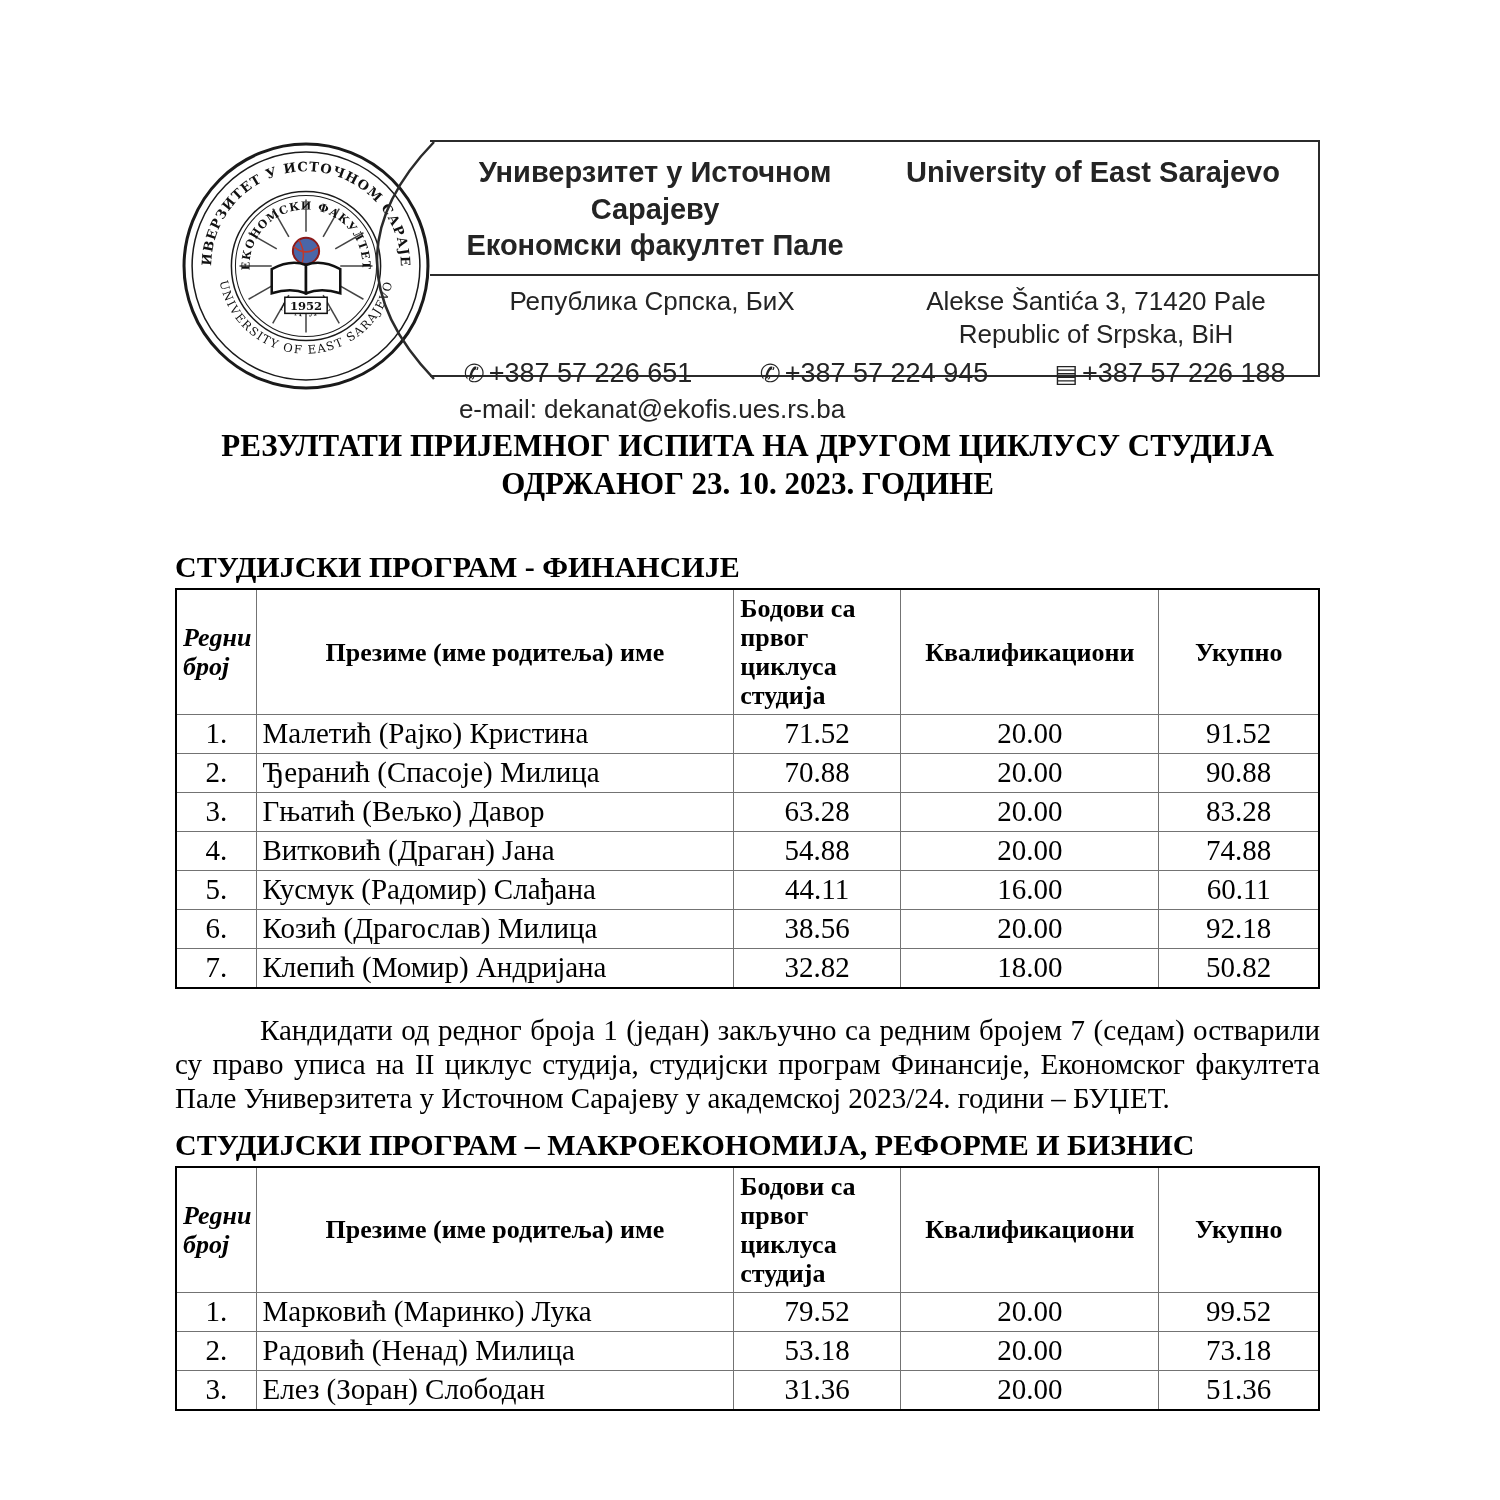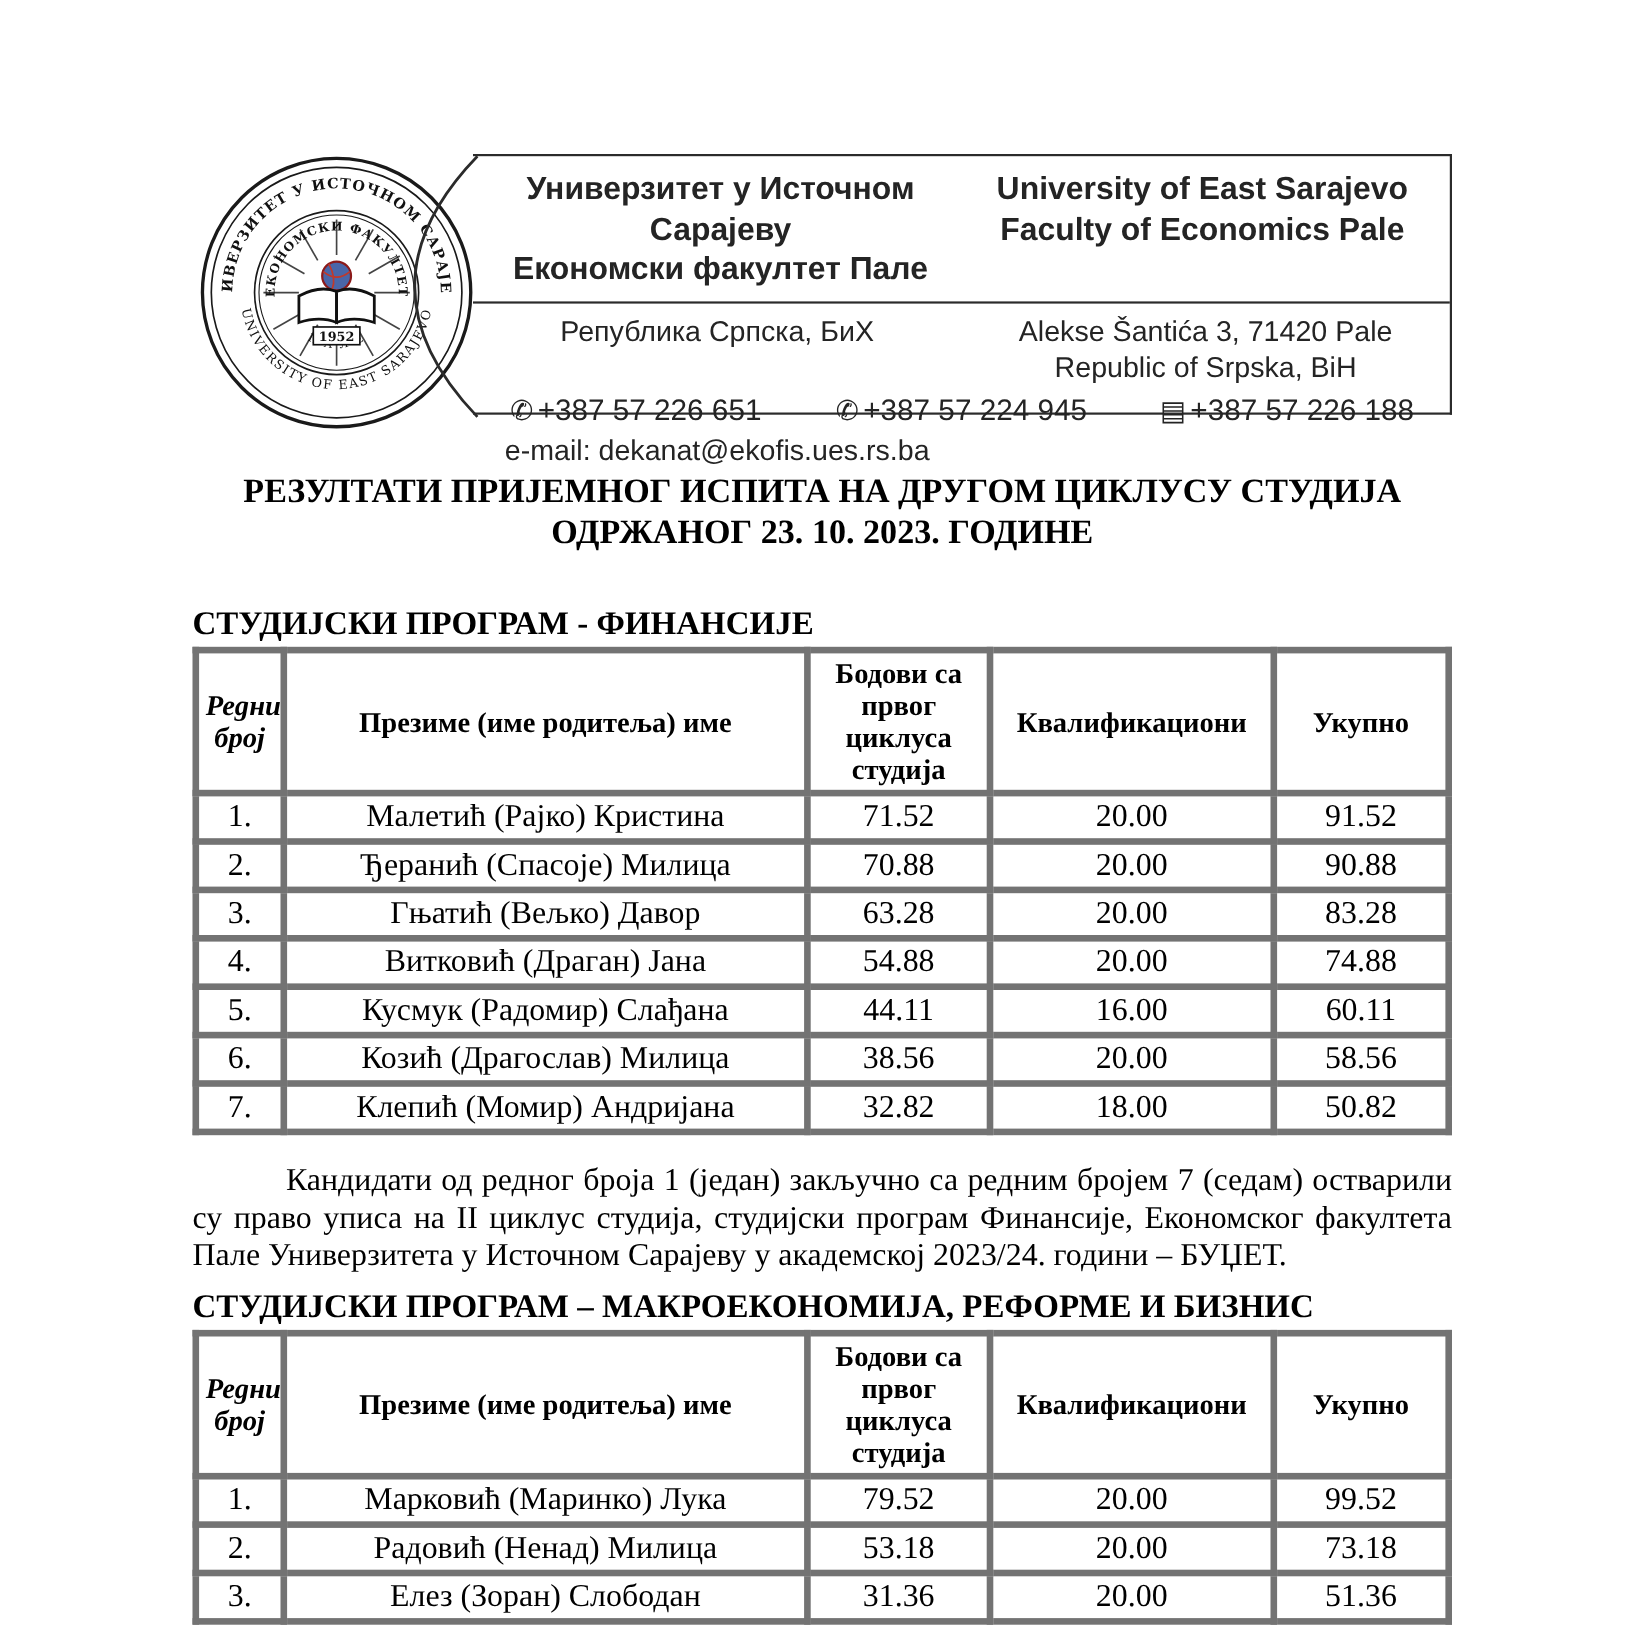--- a/index.html
+++ b/index.html
@@ -47,21 +47,21 @@
 
   table.results {
     width:100%; border-collapse:collapse; table-layout:fixed;
     margin-top:3px; border:2px solid #000;
   }
   table.results col.w0 { width:7%; }
   table.results col.w1 { width:41.8%; }
   table.results col.w2 { width:14.6%; }
   table.results col.w3 { width:22.6%; }
   table.results col.w4 { width:14%; }
-  table.results th, table.results td { border:6px solid #737373;text-align:center; }
+  table.results th, table.results td { border:1px solid #737373; }
   table.results th {
     font-weight:bold; font-size:26px; line-height:1.12;
     vertical-align:middle; padding:4px 6px;
   }
   th.h0 { text-align:left; padding-left:5px;font-style:italic; }
   th.h1 { text-align:center; }
   th.h2 { text-align:left; padding-left:26px; }
   th.h3, th.h4 { text-align:center; }
   table.results td {
     font-size:29px; line-height:1.1; padding:3px 6px; vertical-align:middle;
@@ -140,21 +140,20 @@
         <path d="M 68,2 Q -46,120 68,239" fill="none" stroke="#2b2b2b" stroke-width="2.5"></path>
       </svg>
 
       <div class="names">
         <div>
           <div class="nm">Универзитет у Источном Сарајеву</div>
           <div class="nm">Економски факултет Пале</div>
         </div>
         <div>
           <div class="nm">University of East Sarajevo</div>
-          <div class="nm">Faculty of Economics Pale</div>
         </div>
       </div>
 
       <div class="addr">
         <div>
           <div>Република Српска, БиХ</div>
         </div>
         <div>
           <div>Alekse Šantića 3, 71420 Pale</div>
           <div>Republic of Srpska, BiH</div>
@@ -238,21 +237,21 @@
             <td class="c1">Кусмук (Радомир) Слађана</td>
             <td class="c2">44.11</td>
             <td class="c3">16.00</td>
             <td class="c4">60.11</td>
           </tr>
           <tr>
             <td class="c0">6.</td>
             <td class="c1">Козић (Драгослав) Милица</td>
             <td class="c2">38.56</td>
             <td class="c3">20.00</td>
-            <td class="c4">58.56</td>
+            <td class="c4">92.18</td>
           </tr>
           <tr>
             <td class="c0">7.</td>
             <td class="c1">Клепић (Момир) Андријана</td>
             <td class="c2">32.82</td>
             <td class="c3">18.00</td>
             <td class="c4">50.82</td>
           </tr>
         </tbody>
     </table>

